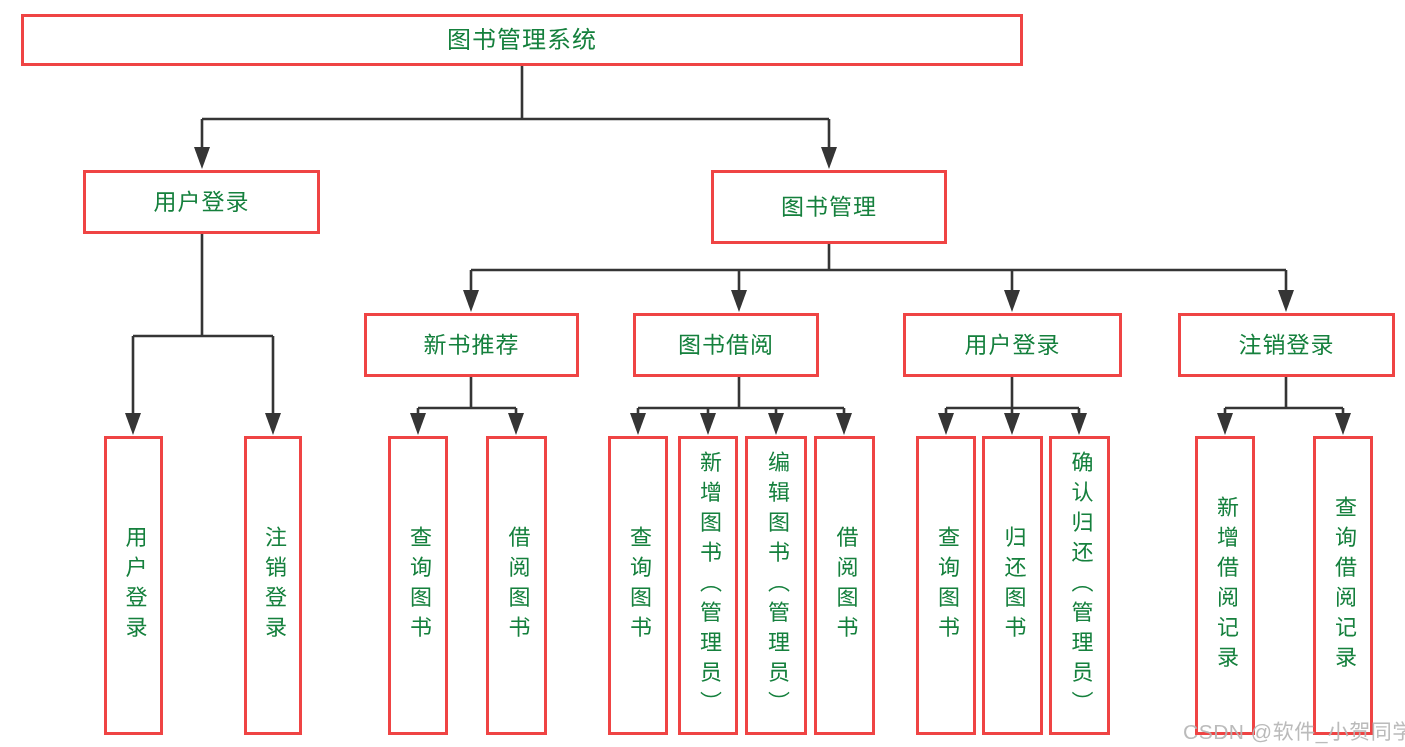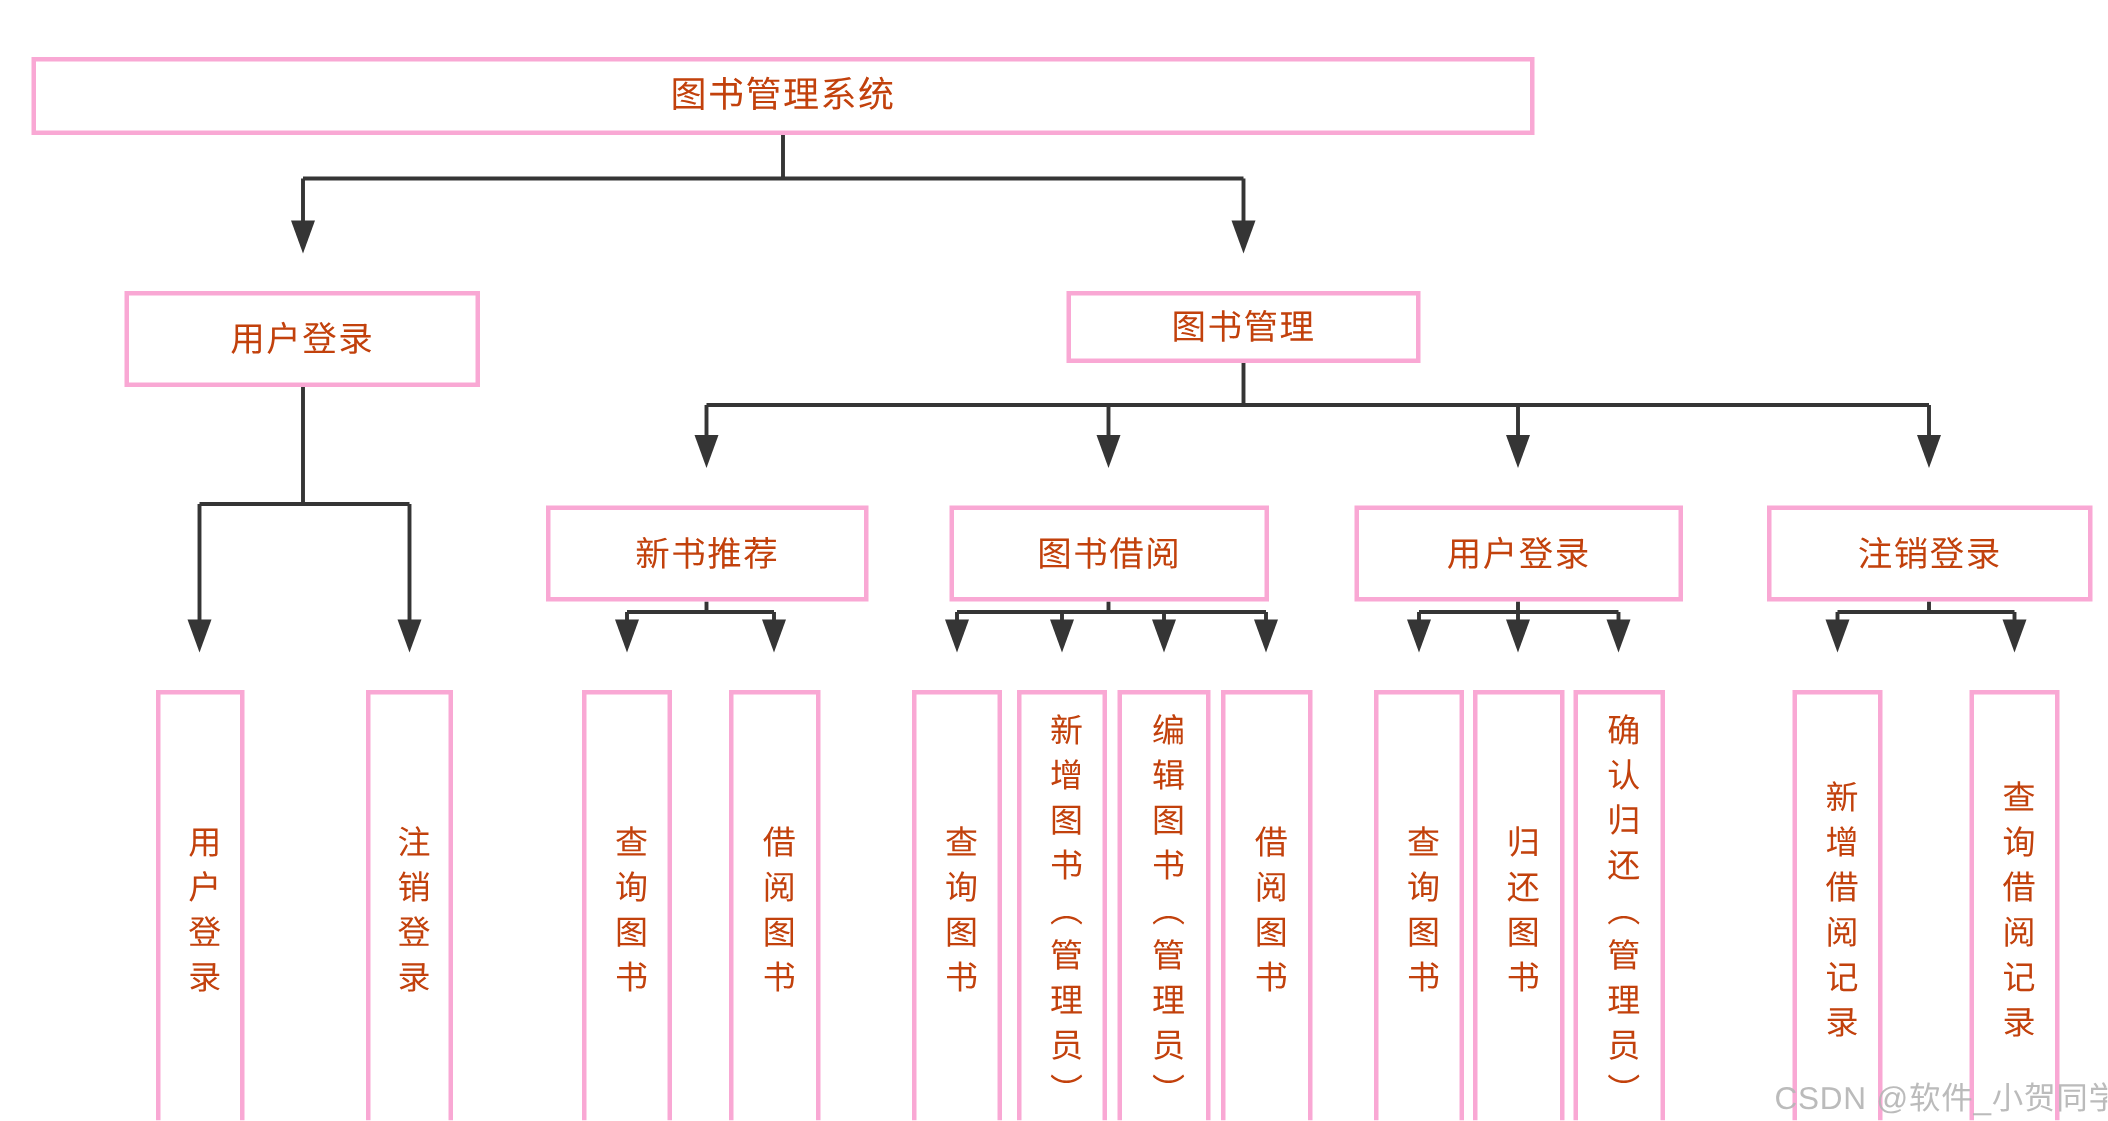--- a/index.html
+++ b/index.html
@@ -13,28 +13,27 @@
   }
   #wires {
     position: absolute;
     inset: 0;
     width: 1405px;
     height: 747px;
   }
   .node {
     position: absolute;
     box-sizing: border-box;
-    border: 3px solid #f9a8d4;
+    border: 3px solid #ef4444;
     background: #ffffff;
-    color: #c2410c;
+    color: #15803d;
     display: flex;
     align-items: center;
     justify-content: center;
     text-align: center;
-    margin-top: 24px;
   }
   .hnode { font-size: 23px; letter-spacing: 1px; }
   .root-node { font-size: 24px; letter-spacing: 1px; }
   .vnode span {
     writing-mode: vertical-rl;
     text-orientation: mixed;
     font-size: 22px;
     letter-spacing: 8px;
     line-height: 1;
     white-space: nowrap;
@@ -99,28 +98,28 @@
     </g>
   </svg>
 
   <div class="node root-node" style="left:21px; top:14px; width:1002px; height:52px;">
     <span>图书管理系统</span>
   </div>
 
   <div class="node hnode" style="left:83px; top:170px; width:237px; height:64px;">
     <span>用户登录</span>
   </div>
-  <div class="node hnode" style="left:711px; top:170px; width:236px; height:48px;">
+  <div class="node hnode" style="left:711px; top:170px; width:236px; height:74px;">
     <span>图书管理</span>
   </div>
 
   <div class="node hnode" style="left:364px; top:313px; width:215px; height:64px;">
     <span>新书推荐</span>
   </div>
-  <div class="node hnode" style="left:633px; top:313px; width:213px; height:64px;">
+  <div class="node hnode" style="left:633px; top:313px; width:186px; height:64px;">
     <span>图书借阅</span>
   </div>
   <div class="node hnode" style="left:903px; top:313px; width:219px; height:64px;">
     <span>用户登录</span>
   </div>
   <div class="node hnode" style="left:1178px; top:313px; width:217px; height:64px;">
     <span>注销登录</span>
   </div>
 
   <div class="node vnode" style="left:104px; top:436px; width:59px; height:299px;">

